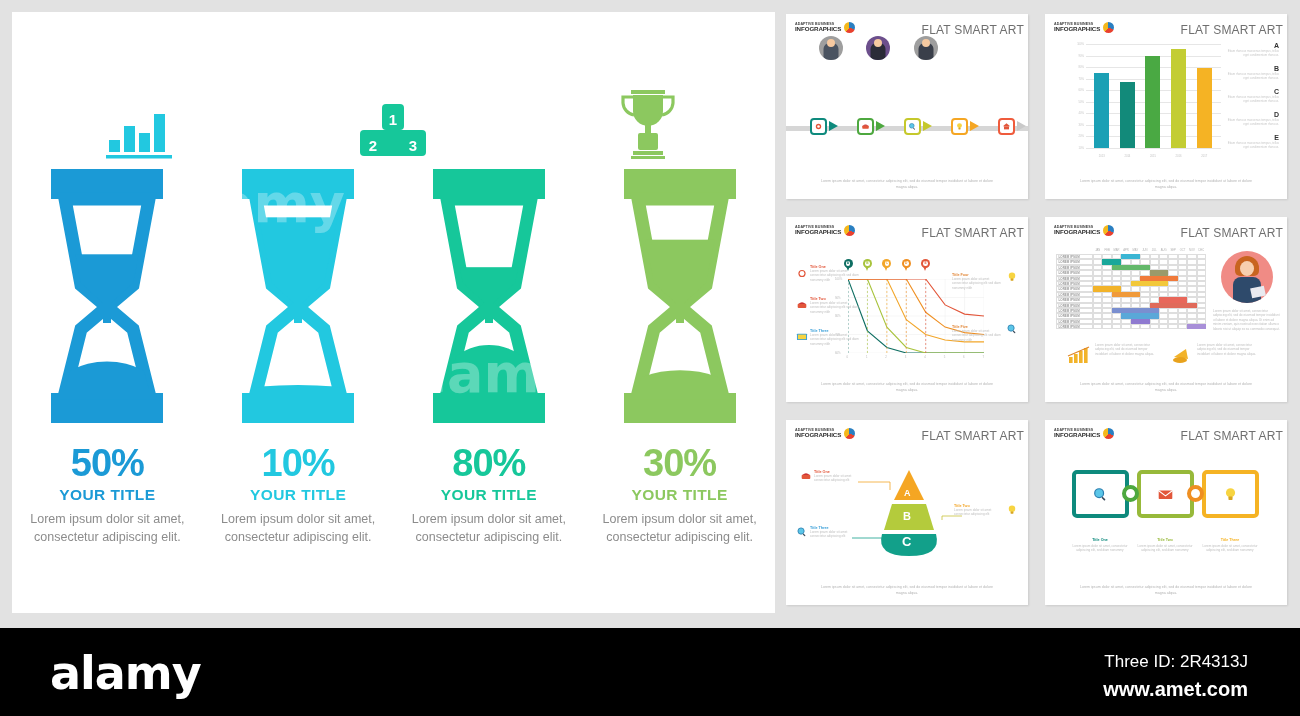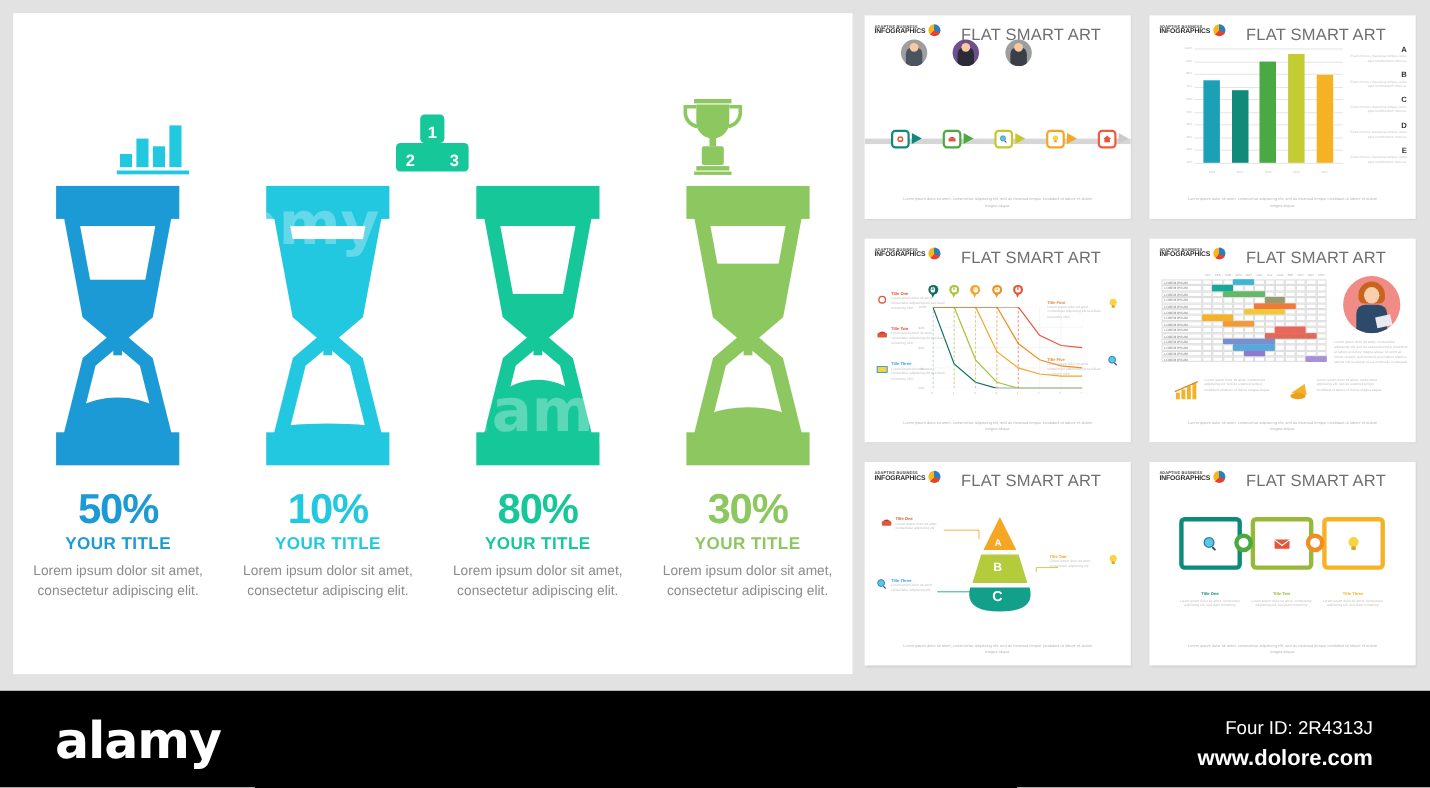--- a/index.html
+++ b/index.html
@@ -22,21 +22,21 @@
   .body-txt{font-size:12.5px;line-height:1.42;color:#8c8c8c;margin-top:7px;}
 
   
   .thumb{position:absolute;background:#fff;box-shadow:1px 1px 2px rgba(0,0,0,.10);overflow:hidden;}
   .t-logo{position:absolute;left:9px;top:8px;display:flex;align-items:center;gap:3px;}
   .t-logo-txt{line-height:1.0;}
   .t-logo-l1{font-size:3.6px;font-weight:bold;color:#3f3f3f;letter-spacing:.1px;}
   .t-logo-l2{font-size:6.2px;font-weight:bold;color:#2f2f2f;letter-spacing:-.1px;}
   .t-pie{width:11px;height:11px;border-radius:50%;
      background:conic-gradient(#2a7fc1 0 32%, #e8412f 32% 62%, #f4b81c 62% 100%);}
-  .t-head{position:absolute;right:27px;top:9px;font-size:15px;color:#6f6f6f;letter-spacing:.2px;}
+  .t-head{position:absolute;right:4px;top:9px;font-size:12px;color:#6f6f6f;letter-spacing:.2px;}
   .t-foot{position:absolute;left:0;right:0;bottom:9px;text-align:center;font-size:3.6px;
      color:#b4b4b4;line-height:1.5;padding:0 34px;}
 
   
   .mini-ttl{font-size:3.7px;font-weight:bold;}
   .mini-body{font-size:3.1px;color:#c0c0c0;line-height:1.45;}
 
   
   .avatar{position:absolute;width:24px;height:24px;border-radius:50%;}
   .av-in{position:absolute;left:50%;bottom:0;transform:translateX(-50%);width:15px;height:17px;border-radius:6px 6px 0 0;}
@@ -928,18 +928,18 @@
         <div class="bx-ring" style="left:77px;top:65px;border-color:#4da83f;"></div>
         <div class="bx-ring" style="left:142px;top:65px;border-color:#ef8f22;"></div>
       </div>
     <div class="t-foot">Lorem ipsum dolor sit amet, consectetur adipiscing elit, sed do eiusmod tempor incididunt ut labore et dolore magna aliqua.</div>
   </div>
 
   <div class="gray-band"></div>
   <div class="footer">
     <div class="alamy">alamy</div>
     <div class="f-right">
-      <div class="f-id">Four ID: 2R4313J</div>
-      <div class="f-url">www.dolore.com</div>
+      <div class="f-id">Three ID: 2R4313J</div>
+      <div class="f-url">www.amet.com</div>
     </div>
   </div>
 
 </div>
 
 </body></html>

